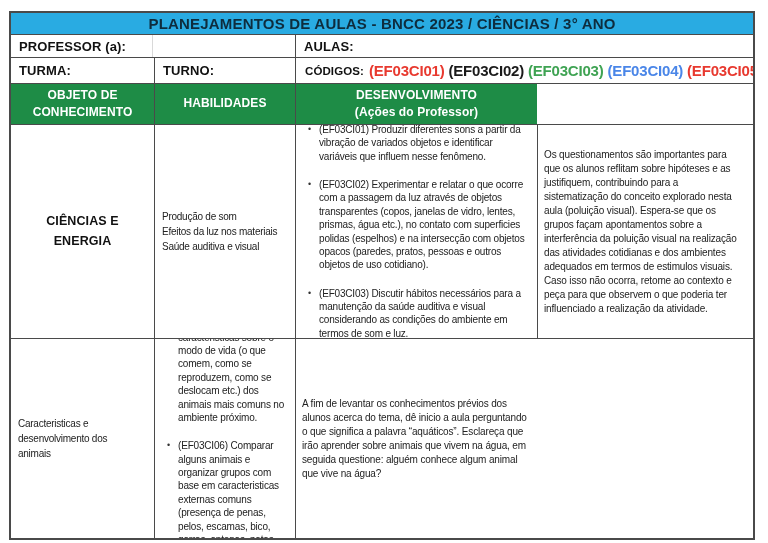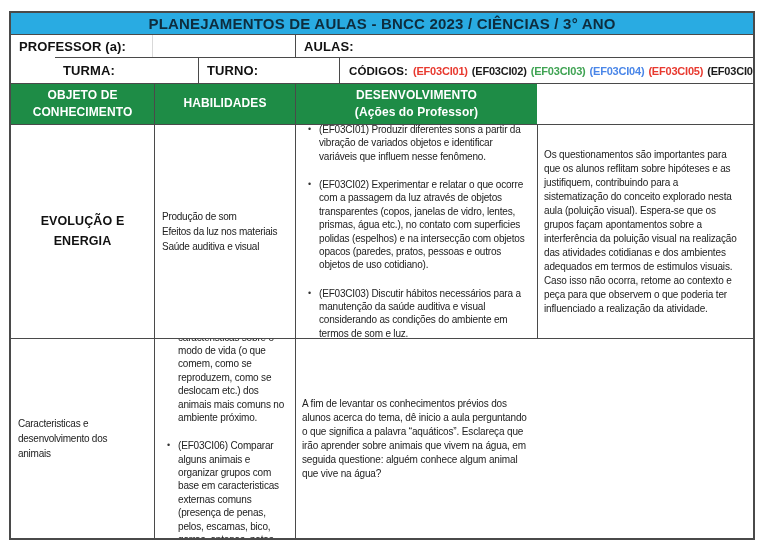--- a/index.html
+++ b/index.html
@@ -25,31 +25,31 @@
   .title-text {
     display: flex; align-items: center; justify-content: center;
     height: 100%;
     font-size: 15px; font-weight: bold; letter-spacing: 0.2px;
     color: var(--title-text, #0e2c3d);
     white-space: nowrap;
   }
 
   
   .info-row-1 { height: 23px; grid-template-columns: 284px 1fr; }
-  .info-row-2 { height: 26px; grid-template-columns: 143px 141px 1fr; margin-left: 44px; }
+  .info-row-2 { height: 26px; grid-template-columns: 143px 141px 1fr; }
   .info-cell { display: flex; align-items: center; padding-left: 8px; }
   .lbl { font-size: 13px; font-weight: bold; color: #111; letter-spacing: 0.1px; }
   .c-professor { position: relative; }
   .c-professor::after {
     content: ""; position: absolute; left: 141px; top: 0; bottom: 0;
     width: 1px; background: #d9d9d9;
   }
   .c-codigos { display: flex; align-items: center; padding-left: 9px; white-space: nowrap; }
   .c-codigos .lbl { font-size: 11.5px; margin-right: 5px; }
-  .code { font-size: 11px; font-weight: bold; margin-right: 4px; letter-spacing: -0.2px; }
+  .code { font-size: 15px; font-weight: bold; margin-right: 4px; letter-spacing: -0.2px; }
 
   
   .header-row { height: 41px; grid-template-columns: 143px 141px 242px 1fr; }
   .hcell {
     background: var(--header-bg, #1e8c46);
     color: var(--header-text, #ffffff);
     display: flex; align-items: center; justify-content: center; text-align: center;
     font-size: 12px; font-weight: bold; line-height: 1.45;
     white-space: pre-line; letter-spacing: 0.1px;
   }
@@ -131,21 +131,21 @@
 
     <div class="row header-row">
       <div class="cell hcell">OBJETO DE
 CONHECIMENTO</div>
       <div class="cell hcell">HABILIDADES</div>
       <div class="cell hcell">DESENVOLVIMENTO
 (Ações do Professor)</div>
     </div>
 
     <div class="row body-row row-materia">
-      <div class="cell unidade">EVOLUÇÃO E
+      <div class="cell unidade">CIÊNCIAS E
 ENERGIA</div>
       <div class="cell objeto">Produção de som
 Efeitos da luz nos materiais
 Saúde auditiva e visual</div>
       <div class="cell habilidades">
         <div class="bullet-item">
           <span class="marker"></span>
           <span class="btext">(EF03CI01) Produzir diferentes sons a partir da vibração de variados objetos e identificar variáveis que influem nesse fenômeno.</span>
         </div>
         <div class="bullet-item">

